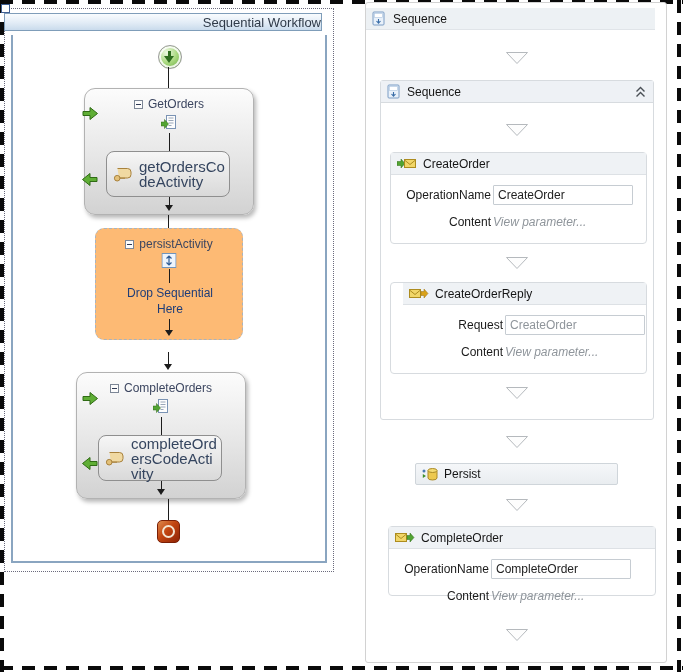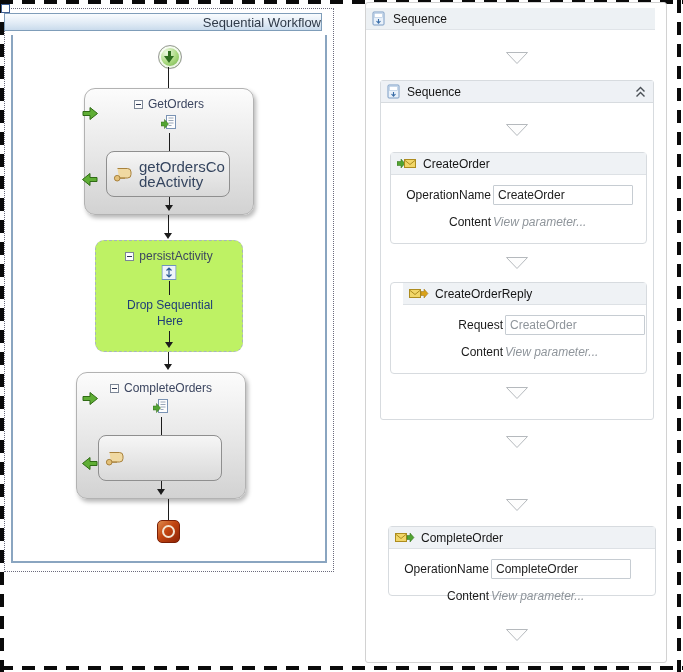--- a/index.html
+++ b/index.html
@@ -41,22 +41,22 @@
 
   .cl{position:absolute;width:1px;background:#1c1c1c;}
   .ah{position:absolute;width:0;height:0;border-left:4px solid transparent;border-right:4px solid transparent;border-top:6px solid #1c1c1c;}
 
   .gbox{
     position:absolute;width:170px;height:127px;border-radius:11px;box-sizing:border-box;
     border:1px solid #b2b2b2;background:linear-gradient(#fcfcfc,#e6e6e6 55%,#d2d2d2);
     box-shadow:2px 3px 4px rgba(0,0,0,.28);
   }
   .dbox{
-    position:absolute;left:95px;top:240px;width:148px;height:112px;border-radius:9px;box-sizing:border-box;
-    border:1px dashed #a9b3bd;background:#bef264;
+    position:absolute;left:95px;top:228px;width:148px;height:112px;border-radius:9px;box-sizing:border-box;
+    border:1px dashed #a9b3bd;background:#fdba74;
   }
   .trow{display:flex;align-items:center;justify-content:center;gap:5px;margin-top:8px;font-size:12px;color:#3c4660;}
   .mbox{width:9px;height:9px;box-sizing:border-box;border:1px solid #7c8696;background:#fcfcfc;display:inline-flex;align-items:center;justify-content:center;}
   .mline{width:5px;height:1px;background:#2f3a55;}
   .cicon{position:absolute;left:50%;transform:translateX(-50%);}
   .innerbox{
     position:absolute;left:21px;width:124px;height:46px;border-radius:8px;box-sizing:border-box;
     border:1px solid #8f8f8f;background:linear-gradient(#f6f6f6,#d9d9d9);
     display:flex;align-items:center;gap:6px;padding-left:5px;
   }
@@ -198,20 +198,21 @@
       <path d="M7.5 3h5 M7.5 5.5h5 M7.5 8h5 M7.5 10.5h3" stroke="#9aa7b8" stroke-width="1" fill="none"></path>
       <polygon points="0,7 3.5,7 3.5,4.5 7.5,9 3.5,13.5 3.5,11 0,11" fill="#52a433" stroke="#2e6b14" stroke-width="0.5"></polygon>
     </svg>
     <span class="cl" style="left:84px;top:44px;height:18px;"></span>
     <div class="innerbox" style="top:62px;">
       <svg width="21" height="17" viewBox="0 0 21 17">
         <path d="M5.5 2.5 H15.5 a3.5 3.5 0 0 1 3.5 3.5 V8.5 a3.5 3.5 0 0 1 -3.5 3.5 H7" fill="#f0d9a2" stroke="#a8813c"></path>
         <circle cx="5.2" cy="12.2" r="2.8" fill="#e3c078" stroke="#a8813c"></circle>
         <path d="M7.8 12.2 H13" stroke="#a8813c" fill="none"></path>
       </svg>
+      <span class="lbl">completeOrdersCodeActivity</span>
     </div>
     <span class="cl" style="left:84px;top:108px;height:9px;"></span>
     <span class="ah" style="left:80px;top:116px;"></span>
   </div>
   <svg class="sarrow" style="left:82px;top:391px;" width="17" height="15" viewBox="0 0 17 15">
     <polygon points="1,5.5 8,5.5 8,1.5 15.5,7.5 8,13.5 8,9.5 1,9.5" fill="#5fae35" stroke="#2f6b14"></polygon>
   </svg>
   <svg class="sarrow" style="left:81px;top:456px;" width="17" height="15" viewBox="0 0 17 15">
     <polygon points="16,5.5 9,5.5 9,1.5 1.5,7.5 9,13.5 9,9.5 16,9.5" fill="#5fae35" stroke="#2f6b14"></polygon>
   </svg>
@@ -298,20 +299,29 @@
   </div>
 
   <svg class="tri" style="left:506px;top:387px;" viewBox="0 0 22 12">
     <polygon points="0.5,0.5 21.5,0.5 11,11.5" fill="#fdfdfd" stroke="#b5b9bd"></polygon>
   </svg>
 
   <svg class="tri" style="left:506px;top:436px;" viewBox="0 0 22 12">
     <polygon points="0.5,0.5 21.5,0.5 11,11.5" fill="#fdfdfd" stroke="#b5b9bd"></polygon>
   </svg>
 
+  <div class="pbar">
+    <svg width="16" height="15" viewBox="0 0 16 15">
+      <path d="M6 3.5 v7.5 a4.5 2 0 0 0 9 0 v-7.5" fill="#edc94f" stroke="#ab8a25"></path>
+      <ellipse cx="10.5" cy="3.5" rx="4.5" ry="2" fill="#f4dc74" stroke="#ab8a25"></ellipse>
+      <circle cx="2" cy="4" r="1.5" fill="#4a7ab0"></circle>
+      <path d="M0.8 7 l3.2 2 -3.2 2 z" fill="#3f8f2a"></path>
+    </svg>
+    <span>Persist</span>
+  </div>
 
   <svg class="tri" style="left:506px;top:499px;" viewBox="0 0 22 12">
     <polygon points="0.5,0.5 21.5,0.5 11,11.5" fill="#fdfdfd" stroke="#b5b9bd"></polygon>
   </svg>
 
   <div class="act" style="left:388px;top:526px;width:268px;height:70px;">
     <div class="ahead">
       <svg width="20" height="13" viewBox="0 0 20 13">
         <rect x="0.5" y="2.5" width="11" height="8" fill="#f1d668" stroke="#ad8c1f"></rect>
         <path d="M0.5 3 L6 7.5 L11.5 3" stroke="#ad8c1f" fill="none"></path>

